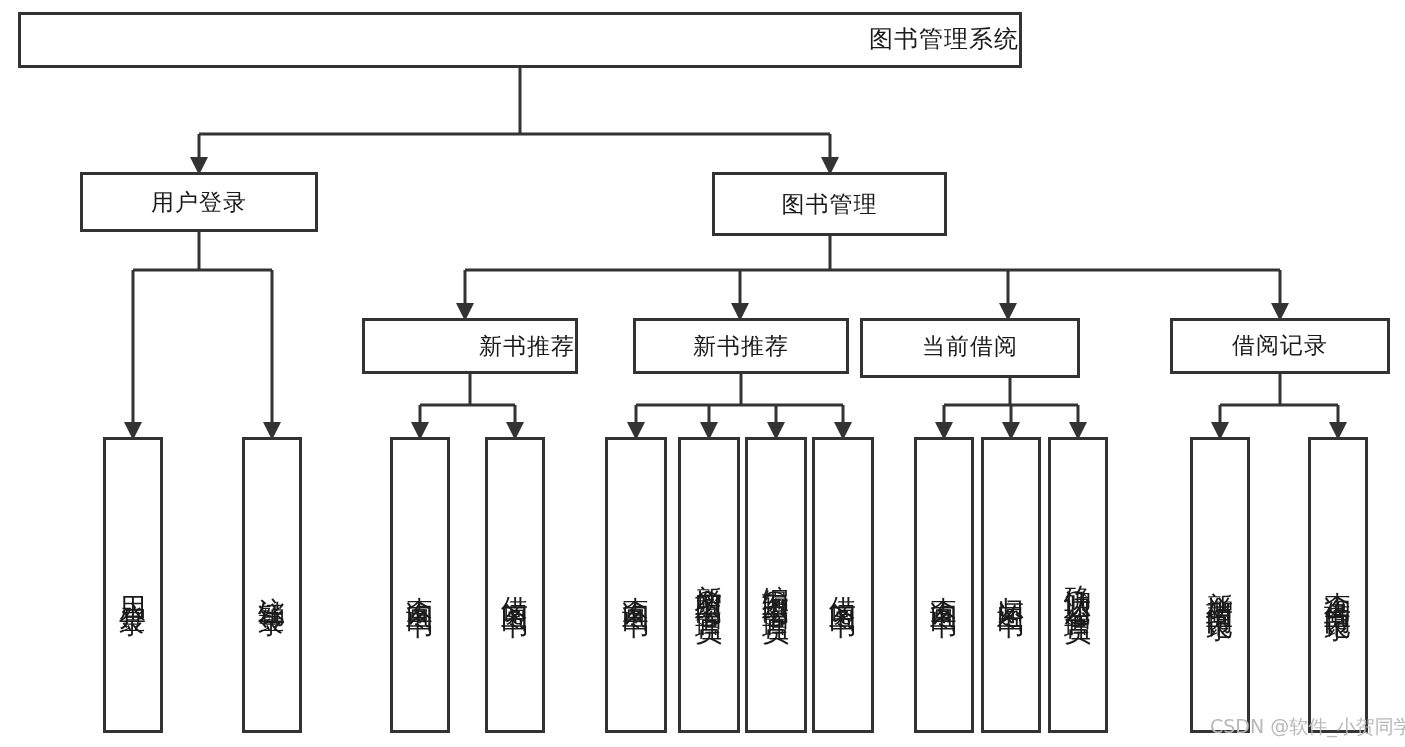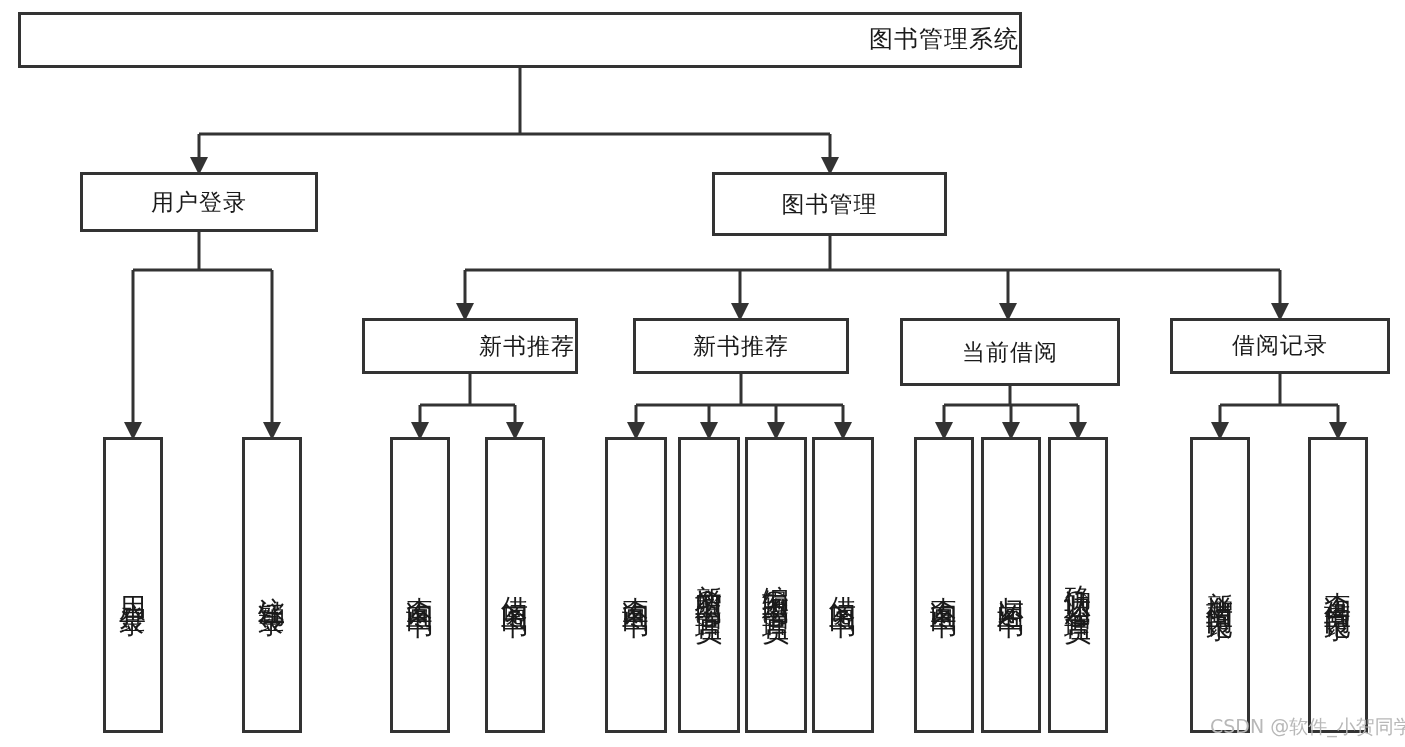--- a/index.html
+++ b/index.html
@@ -155,21 +155,21 @@
   <div class="node lvl1" id="n-l1-1" style="left: 712px; top: 172px; width: 235px; height: 64px;">
     <span class="node-label h-label">图书管理</span>
   </div>
 
   <div class="node lvl2" id="n-l2-0" style="left: 362px; top: 318px; width: 216px; height: 56px; justify-content: flex-end;">
     <span class="node-label h-label">新书推荐</span>
   </div>
   <div class="node lvl2" id="n-l2-1" style="left: 633px; top: 318px; width: 216px; height: 56px;">
     <span class="node-label h-label">新书推荐</span>
   </div>
-  <div class="node lvl2" id="n-l2-2" style="left: 900px; top: 318px; width: 220px; height: 68px;">
+  <div class="node lvl2" id="n-l2-2" style="left: 860px; top: 318px; width: 220px; height: 60px; font-family: Liberation Mono, monospace;">
     <span class="node-label h-label">当前借阅</span>
   </div>
   <div class="node lvl2" id="n-l2-3" style="left: 1170px; top: 318px; width: 220px; height: 56px; font-family: Liberation Serif, serif;">
     <span class="node-label h-label">借阅记录</span>
   </div>
 
   <div class="node leaf" id="n-lf-0" style="left: 103px; top: 437px; width: 60px; height: 296px;">
     <span class="node-label v-label">用户登录</span>
   </div>
   <div class="node leaf" id="n-lf-1" style="left: 242px; top: 437px; width: 60px; height: 296px;">

